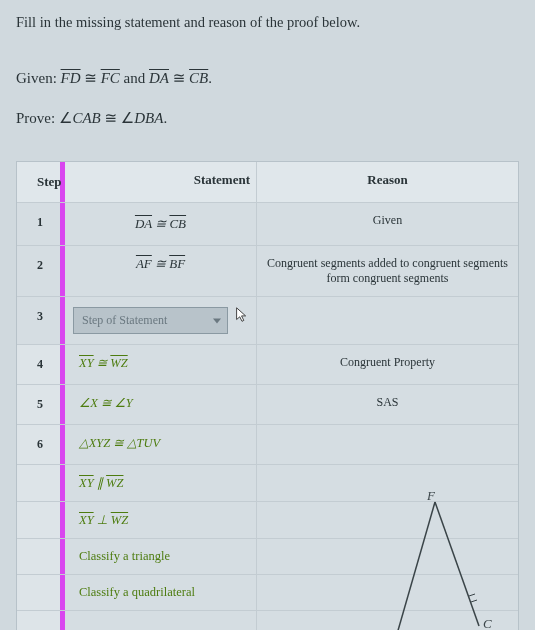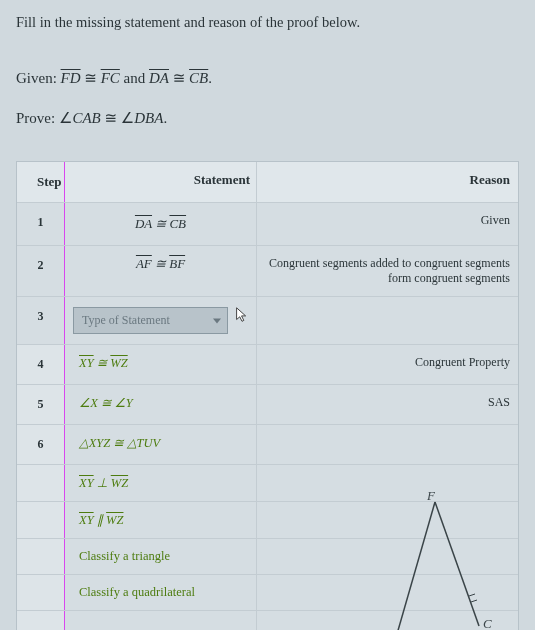--- a/index.html
+++ b/index.html
@@ -6,23 +6,23 @@
 body{width:535px;height:630px;background:#d0d9de;font-family:Georgia,'Times New Roman',serif;color:#2a3438;overflow:hidden;position:relative}
 .content{padding:14px 16px 0 16px}
 .prompt{font-size:14.5px;color:#2a3438;margin-bottom:38px}
 .mline{font-size:15px;margin-bottom:22px;font-family:Georgia,serif}
 .ov{text-decoration:overline;font-style:italic}
 .ang::before{content:"∠"}
 .table-wrap{margin-top:34px;background:#d5dde2;border:1px solid #b7c2c9}
 .row{display:flex;border-bottom:1px solid #c3ccd2}
 .row:last-child{border-bottom:none}
 .hdr{background:#e0e7eb;font-weight:bold}
-.c-step{width:48px;flex:0 0 48px;text-align:center;padding:12px 20px;font-size:12px;font-weight:bold;border-right:1px solid #d946ef}
+.c-step{width:48px;flex:0 0 48px;text-align:center;padding:12px 20px;font-size:12px;font-weight:bold;border-right:5px solid #d946ef}
 .c-stmt{width:192px;flex:0 0 192px;text-align:center;padding:10px 6px;font-size:13px;border-right:1px solid #c3ccd2;font-style:italic}
-.c-reason{flex:1;padding:10px 8px;font-size:12px;text-align:right}
+.c-reason{flex:1;padding:10px 8px;font-size:12px;text-align:center}
 .hdr .c-step,.hdr .c-stmt,.hdr .c-reason{font-style:normal;font-weight:bold;font-size:13px}
 .hdr .c-stmt{text-align:right}
 .given-stack{line-height:1.7}
 .sel{display:flex;align-items:center}
 .sel-box{background:#b8c3ca;border:1px solid #8a99a2;color:#6a7880;font-style:normal;font-size:12px;padding:5px 8px;width:155px;text-align:left;margin-left:2px;position:relative}
 .sel-box::after{content:"";position:absolute;right:6px;top:50%;width:0;height:0;border-left:4px solid transparent;border-right:4px solid transparent;border-top:5px solid #6a7880;transform:translateY(-50%)}
 .cursor{position:absolute;width:18px;height:20px;pointer-events:none}
 .opt-list .c-stmt{text-align:left;padding-left:14px;font-size:12.5px;color:#4d7c0f}
 .opt-list .c-step{background:#dde4e8}
 .diag{position:absolute;right:18px;bottom:-4px;width:130px;height:140px}
@@ -63,21 +63,21 @@
       <div class="c-step">2</div>
       <div class="c-stmt">
         <span class="ov">AF</span><span> ≅ </span><span class="ov">BF</span>
       </div>
       <div class="c-reason">Congruent segments added to congruent segments form congruent segments</div>
     </div>
 
     <div class="row">
       <div class="c-step">3</div>
       <div class="c-stmt sel" style="position:relative">
-        <div class="sel-box">Type of Statement</div>
+        <div class="sel-box">Step of Statement</div>
         <svg class="cursor" style="left:168px;top:8px" viewBox="0 0 20 20">
             <path d="M4 2 L4 15 L7.5 12 L10 17 L12 16 L9.5 11 L14 11 Z" fill="#fff" stroke="#333" stroke-width="1"></path>
           </svg>
       </div>
       <div class="c-reason"></div>
     </div>
 
     <div class="row opt-list">
       <div class="c-step">4</div>
       <div class="c-stmt">
@@ -97,29 +97,29 @@
     <div class="row opt-list">
       <div class="c-step">6</div>
       <div class="c-stmt">
         △<span>XYZ</span><span> ≅ </span>△<span>TUV</span>
       </div>
     </div>
 
     <div class="row opt-list">
       <div class="c-step"></div>
       <div class="c-stmt">
-        <span class="ov">XY</span><span> ⊥ </span><span class="ov">WZ</span>
+        <span class="ov">XY</span><span> ∥ </span><span class="ov">WZ</span>
       </div>
       <div class="c-reason"></div>
     </div>
 
     <div class="row opt-list">
       <div class="c-step"></div>
       <div class="c-stmt">
-        <span class="ov">XY</span><span> ∥ </span><span class="ov">WZ</span>
+        <span class="ov">XY</span><span> ⊥ </span><span class="ov">WZ</span>
       </div>
       <div class="c-reason"></div>
     </div>
 
     <div class="row opt-list">
       <div class="c-step"></div>
       <div class="c-stmt" style="font-style:normal">Classify a triangle</div>
       <div class="c-reason"></div>
     </div>
 

